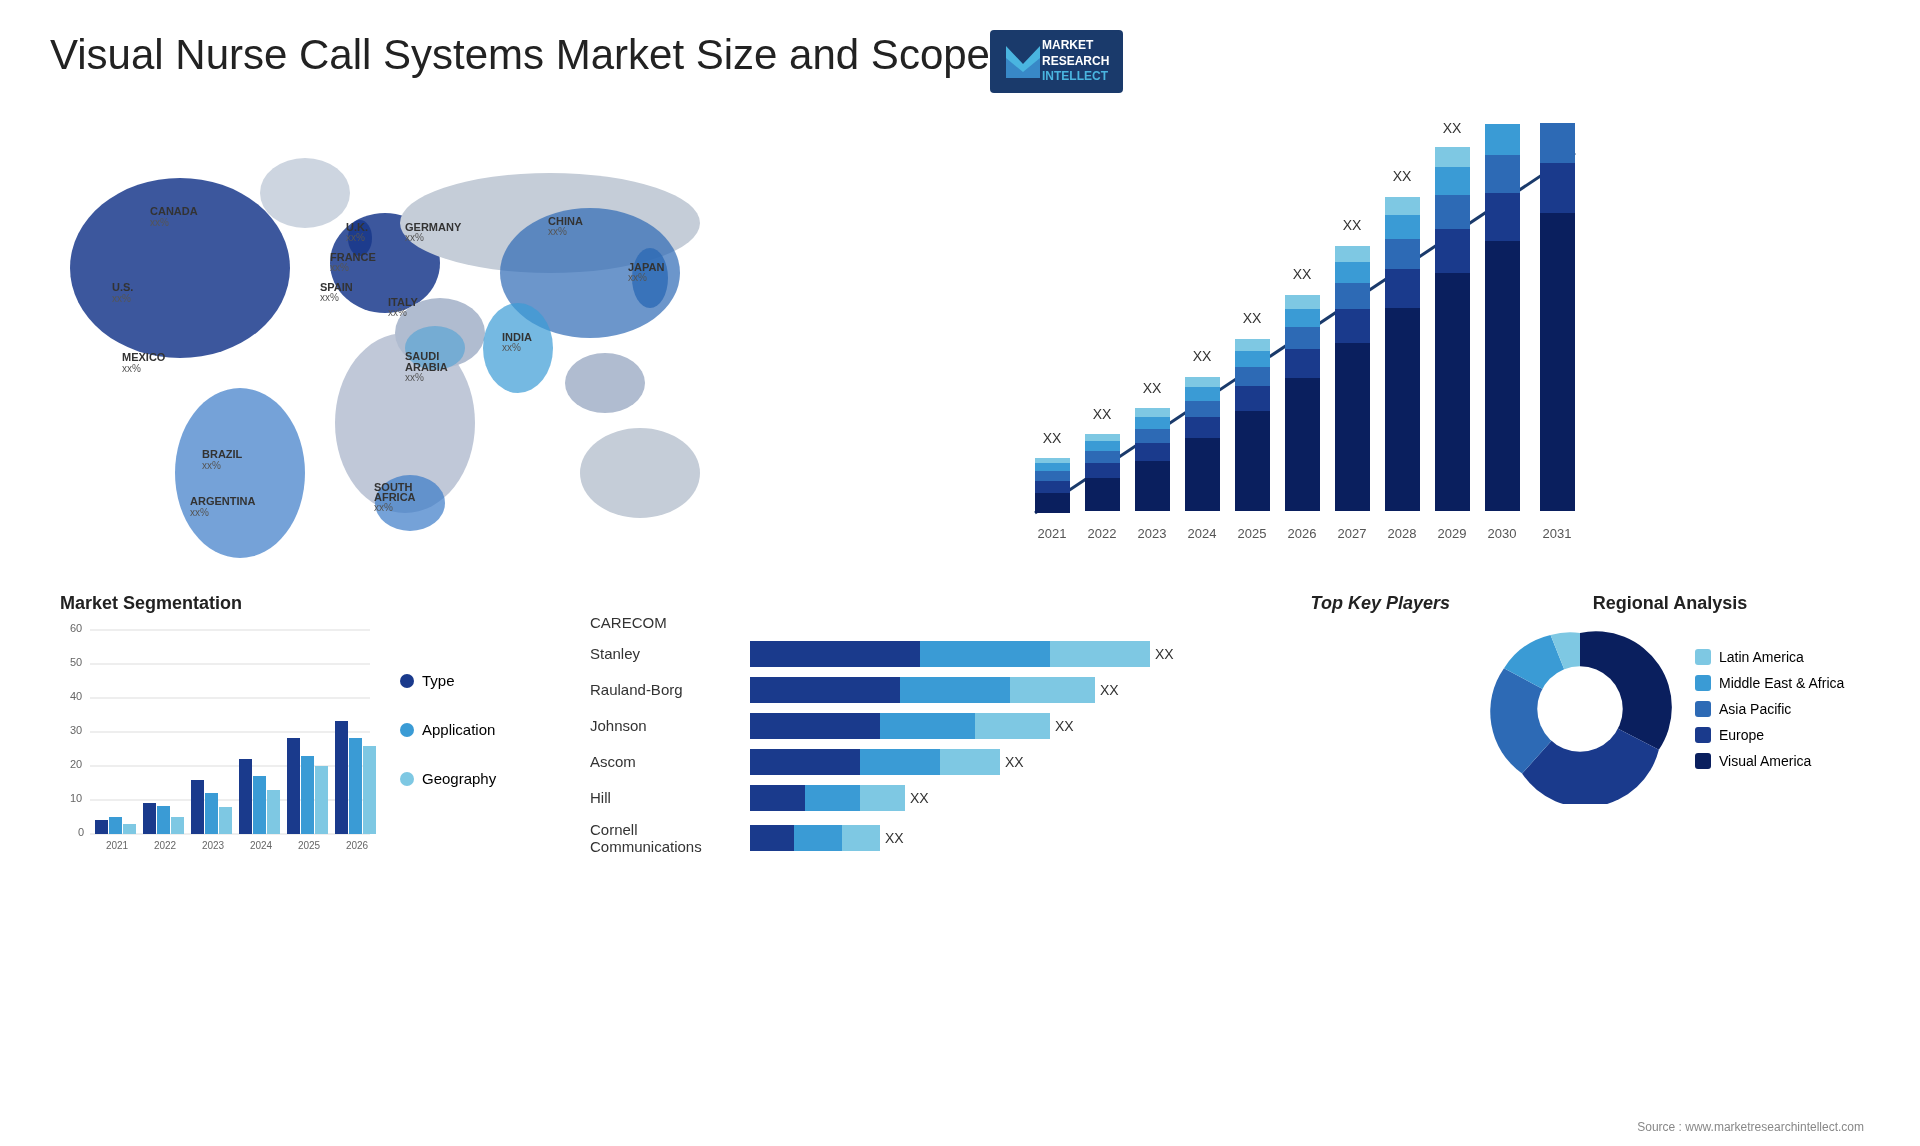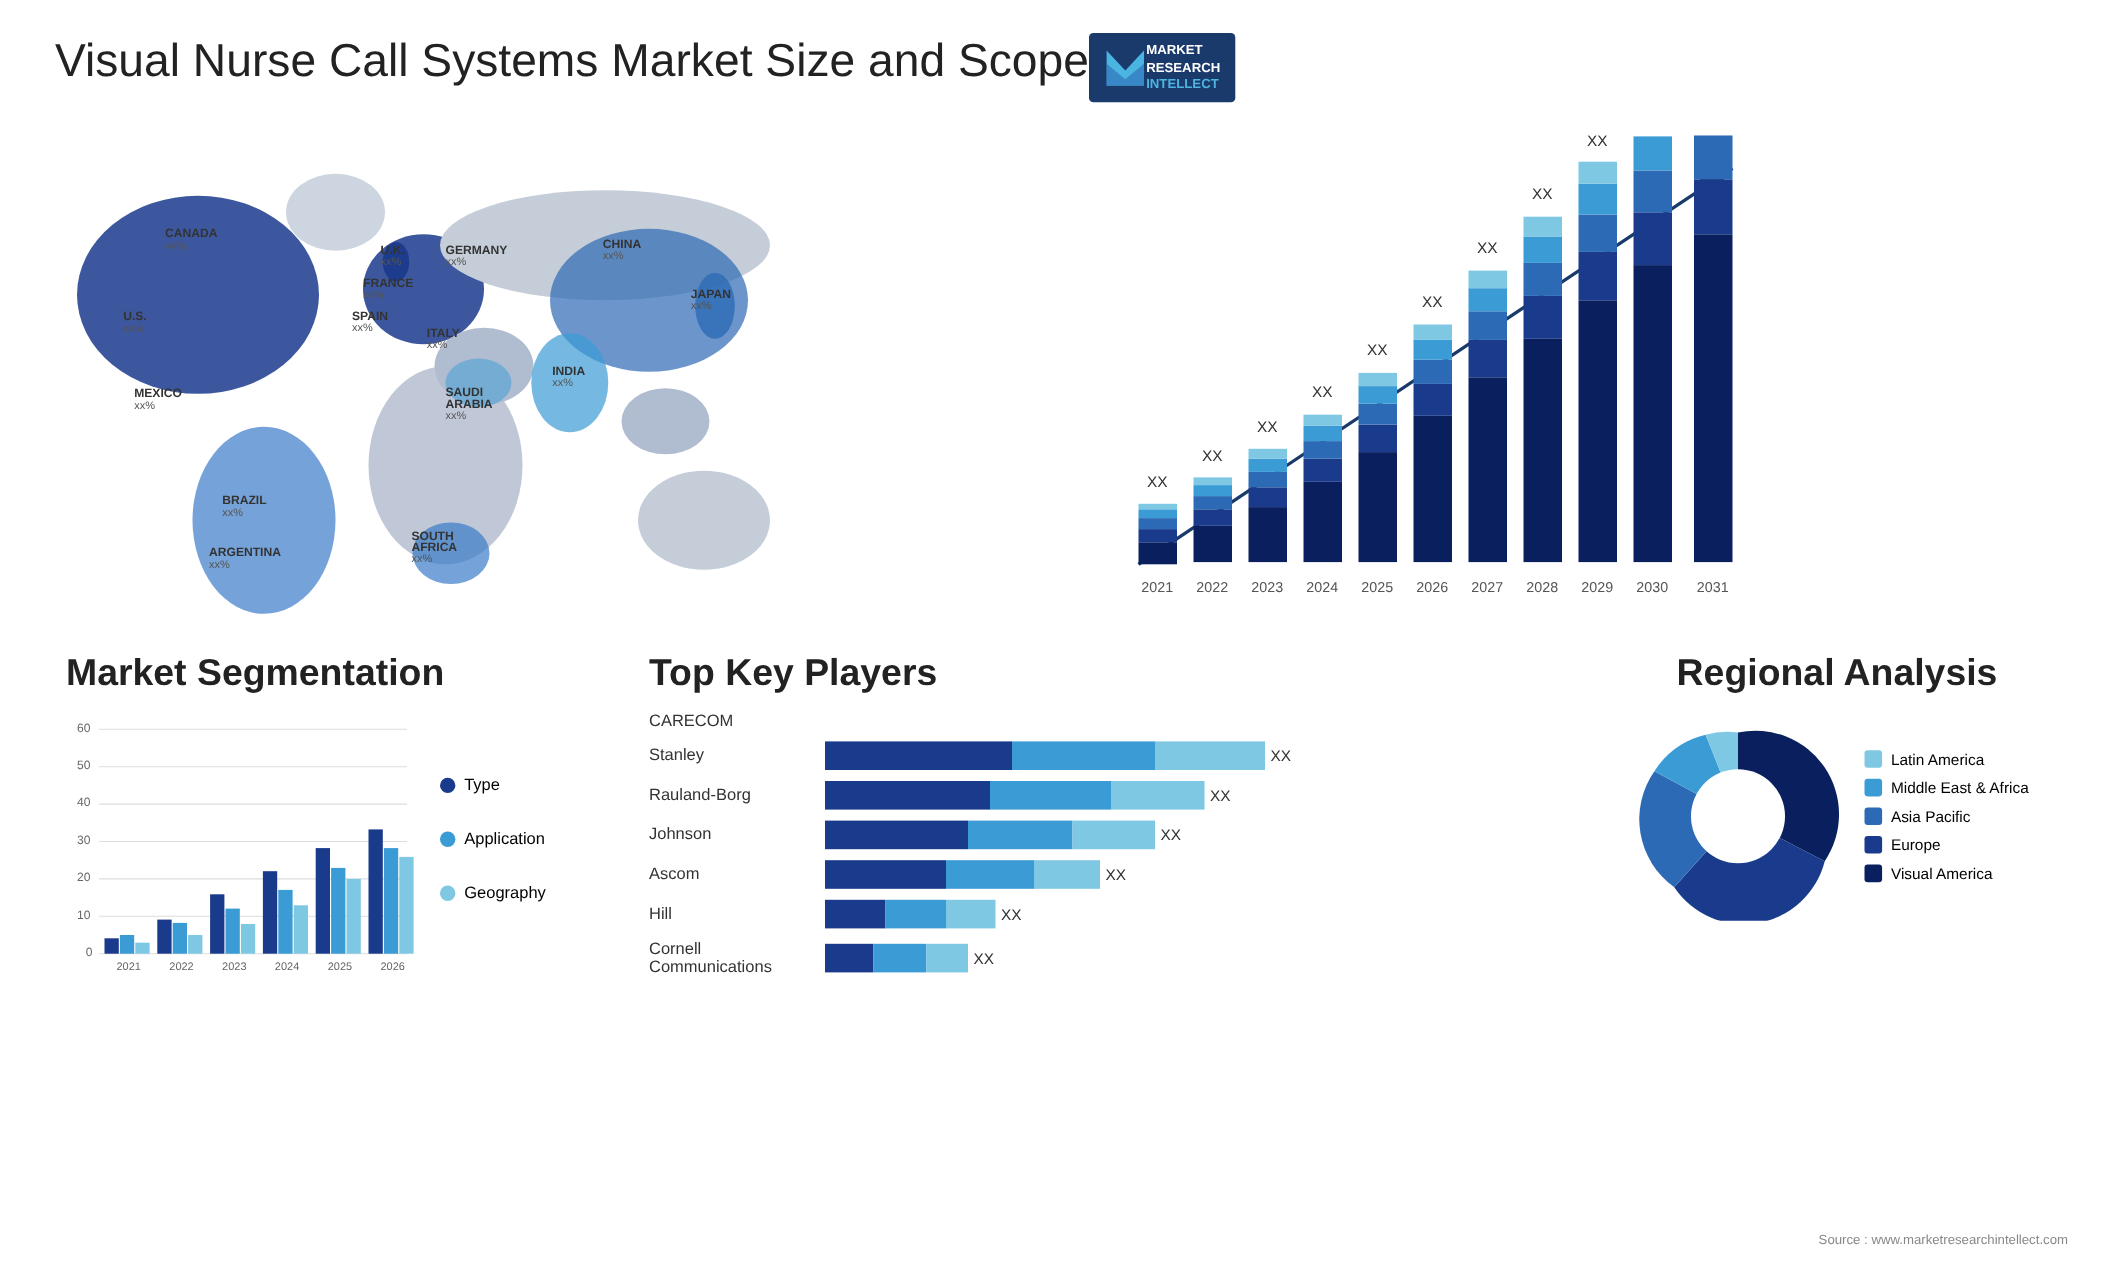--- a/index.html
+++ b/index.html
@@ -49,24 +49,24 @@
       font-weight: bold;
       fill: #333;
     }
     .map-pct {
       font-size: 10px;
       fill: #555;
     }
 
     
     .section-title {
-      font-size: 34px;
+      font-size: 18px;
       font-weight: bold;
       color: #222;
-      margin-bottom: 15px;
+      margin-bottom: 0;
     }
     .legend-item {
       display: flex;
       align-items: center;
       margin-bottom: 8px;
       font-size: 15px;
     }
     .legend-dot {
       width: 14px;
       height: 14px;
@@ -115,21 +115,21 @@
     }
     .regional-legend-color {
       width: 16px;
       height: 16px;
       border-radius: 3px;
       flex-shrink: 0;
     }
     .source-text {
       position: absolute;
       bottom: 12px;
-      right: 40px;
+      right: 56px;
       font-size: 12px;
       color: #888;
     }
 
     
     .y-label {
       font-size: 11px;
       fill: #666;
     }
   </style>
@@ -401,21 +401,21 @@
           </div>
           <div class="legend-item">
             <div class="legend-dot" style="background:#7ec8e3;"></div>
             <span>Geography</span>
           </div>
         </div>
       </div>
     </div>
 
     <div style="flex:1; padding:0 20px;">
-      <div class="section-title" style="text-align:left;">Top Key Players</div>
+      <div class="section-title" style="text-align:right;font-style:italic;">Top Key Players</div>
 
       <div class="player-row">
         <div class="player-name">CARECOM</div>
       </div>
 
       <div class="player-row">
         <div class="player-name">Stanley</div>
         <div class="player-bar">
           <div class="player-bar-seg" style="width:170px; background:#1a3a8c;"></div>
           <div class="player-bar-seg" style="width:130px; background:#3a9bd5;"></div>

